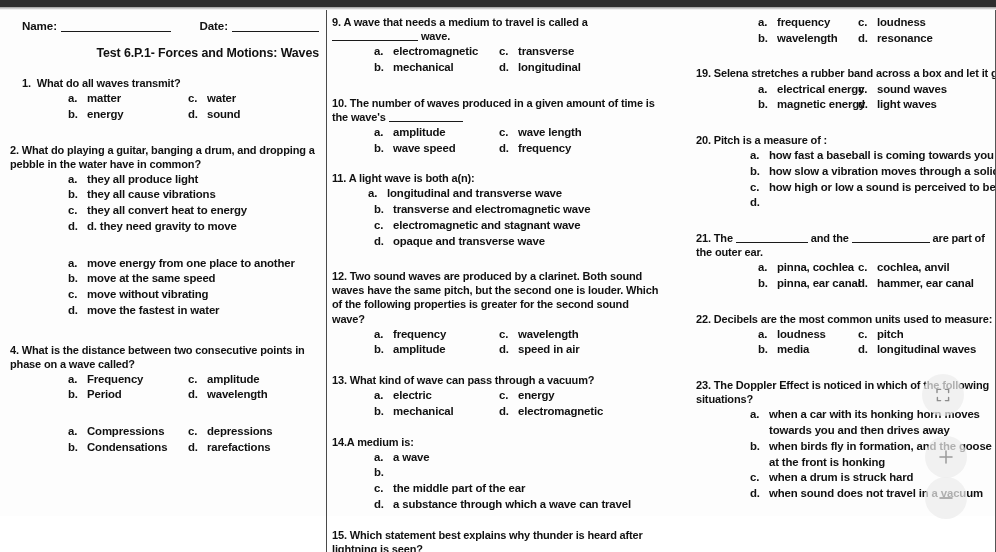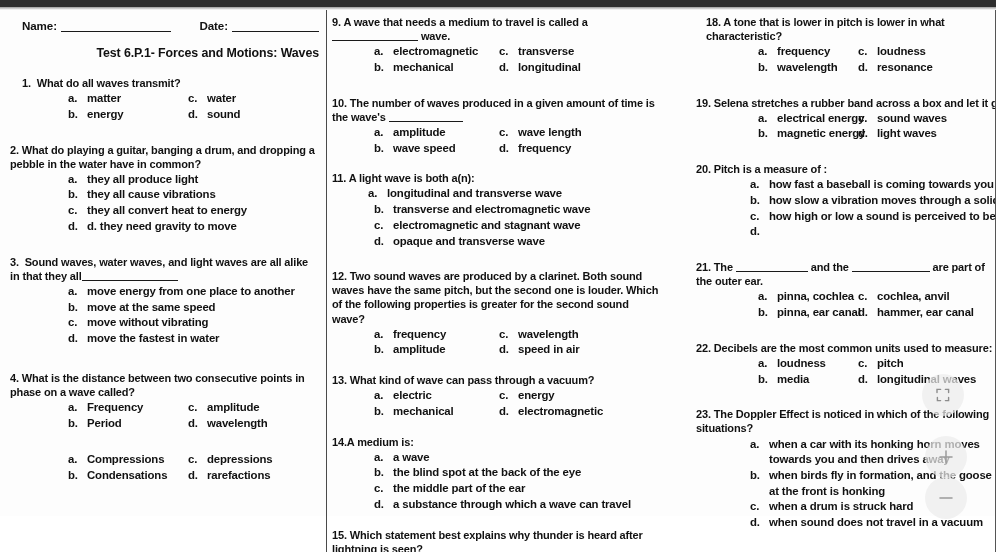--- a/index.html
+++ b/index.html
@@ -225,24 +225,20 @@
         <div class="opt">
             <span class="opt-letter">d.</span>
             <span>d. they need gravity to move</span>
           </div>
       </div>
     </div>
 
     <div class="gap-lg"></div>
 
     <div class="q">
-      <div class="q-stem" style="margin-left:-12px">
-        <span>3.</span>&nbsp;
-        <span>Sound waves, water waves, and light waves are all alike in that they all</span><span class="blank blank-inline"></span>
-      </div>
       <div class="opts opt-stack indent-a">
         <div class="opt">
             <span class="opt-letter">a.</span>
             <span>move energy from one place to another</span>
           </div>
         <div class="opt">
             <span class="opt-letter">b.</span>
             <span>move at the same speed</span>
           </div>
         <div class="opt">
@@ -453,21 +449,20 @@
       <div class="q-stem">
         <span>14.</span><span>A medium is:</span>
       </div>
       <div class="opts opt-stack indent-b">
         <div class="opt">
             <span class="opt-letter">a.</span>
             <span>a wave</span>
           </div>
         <div class="opt">
             <span class="opt-letter">b.</span>
-            <span>the blind spot at the back of the eye</span>
           </div>
         <div class="opt">
             <span class="opt-letter">c.</span>
             <span>the middle part of the ear</span>
           </div>
         <div class="opt">
             <span class="opt-letter">d.</span>
             <span>a substance through which a wave can travel</span>
           </div>
       </div>
@@ -479,24 +474,20 @@
       <div class="q-stem">
         <span>15.</span>
         <span>Which statement best explains why thunder is heard after lightning is seen?</span>
       </div>
     </div>
   </div>
 
   <div class="col col3">
 
     <div class="q" style="margin-top:5px">
-      <div class="q-stem">
-        <span>18.</span>
-        <span>A tone that is lower in pitch is lower in what characteristic?</span>
-      </div>
       <div class="opts two-col indent-d" style="--c1:100px">
         <div class="opt">
             <span class="opt-letter">a.</span>
             <span>frequency</span>
           </div>
         <div class="opt">
             <span class="opt-letter">c.</span>
             <span>loudness</span>
           </div>
         <div class="opt">

